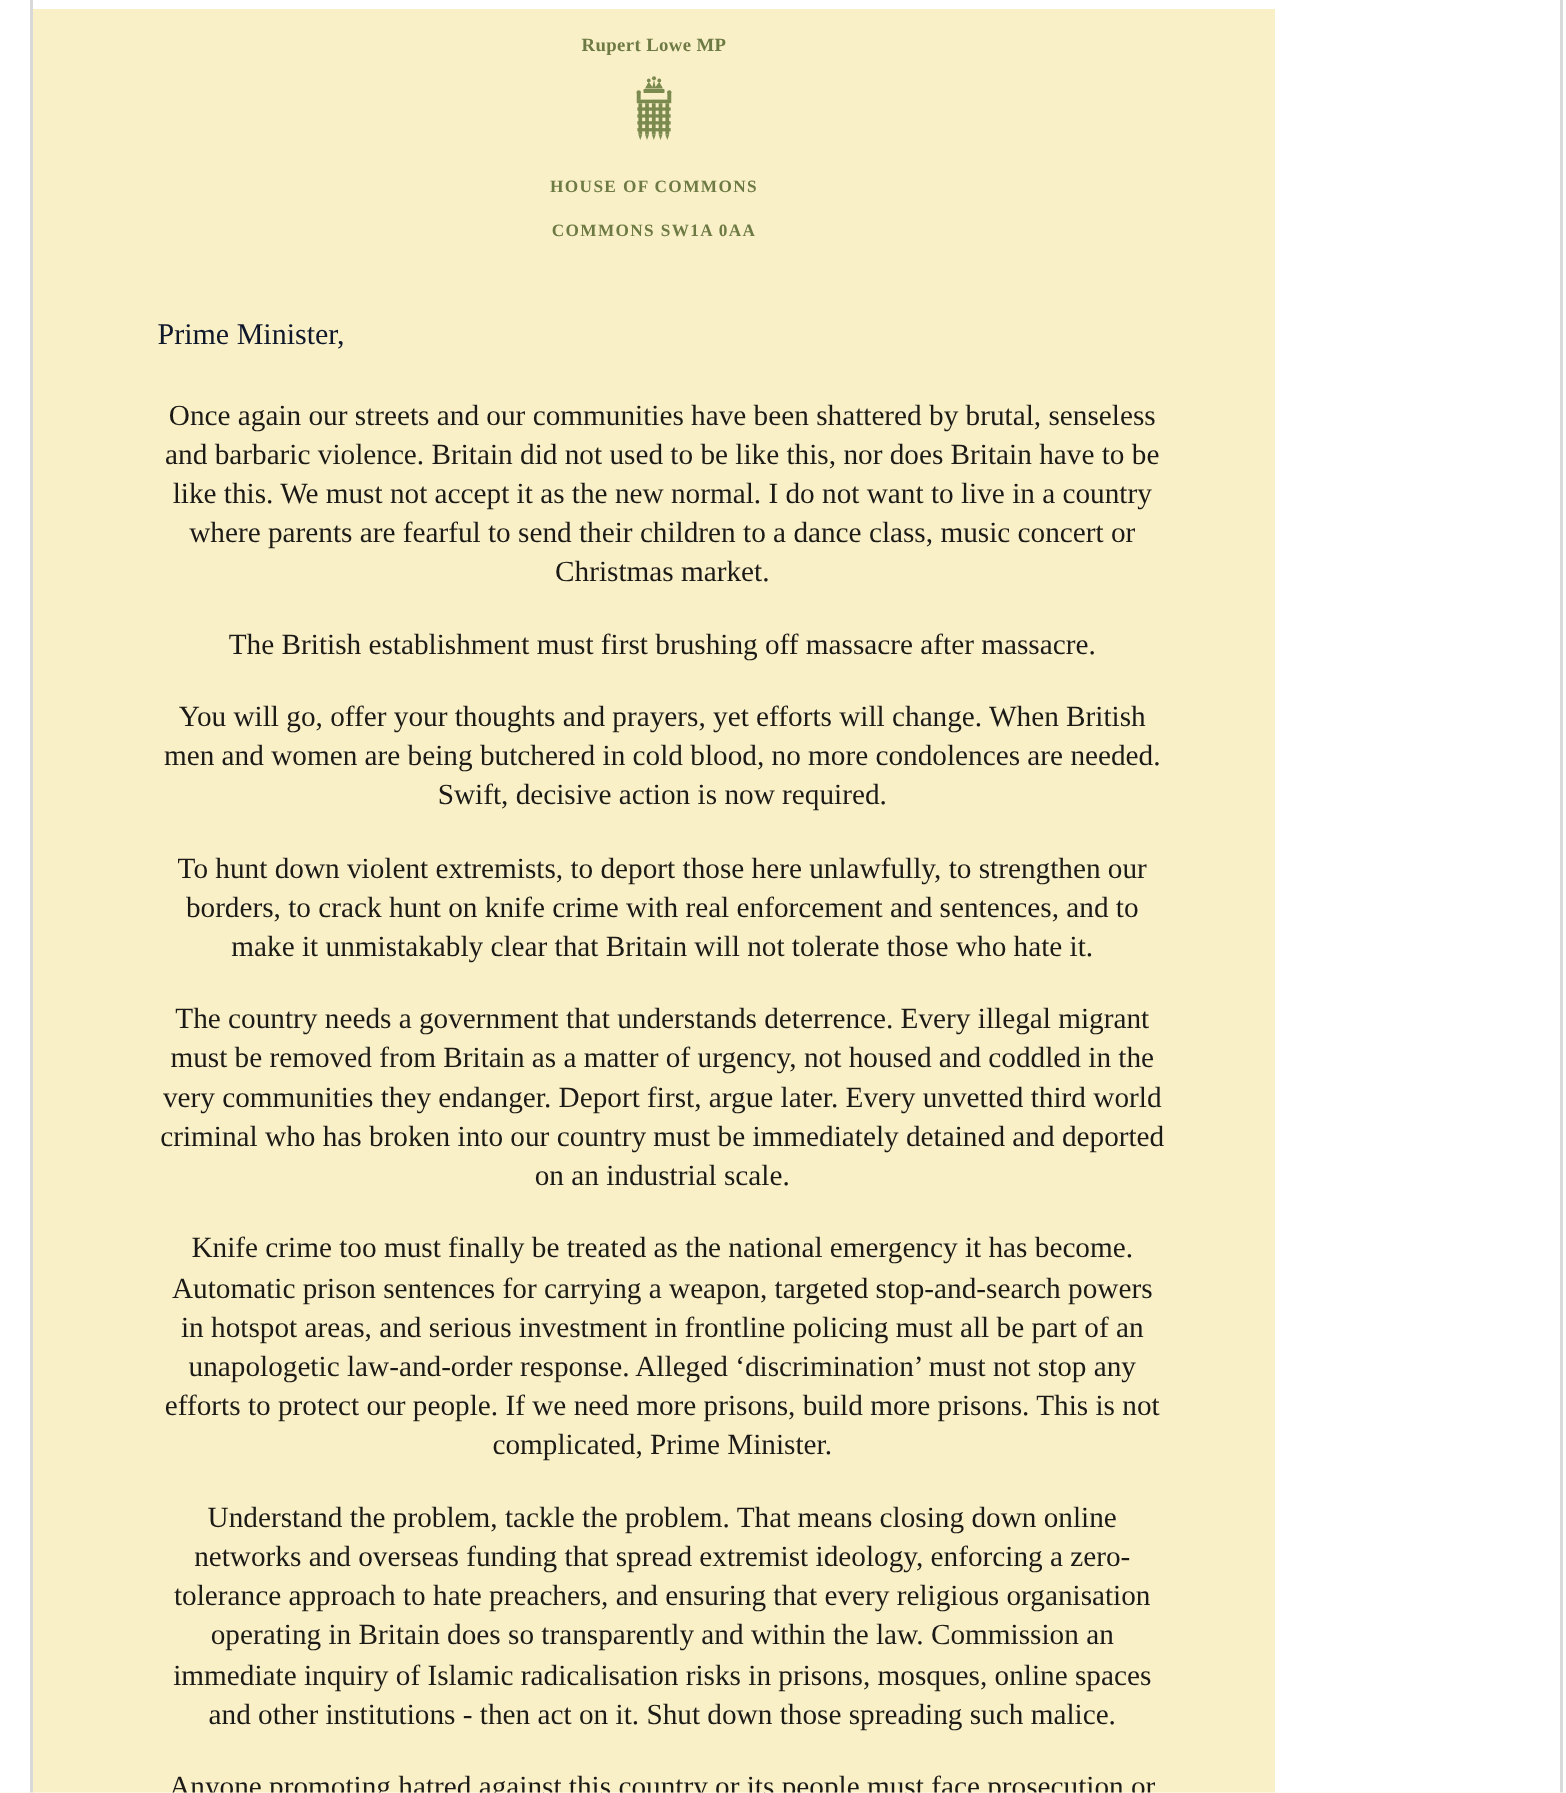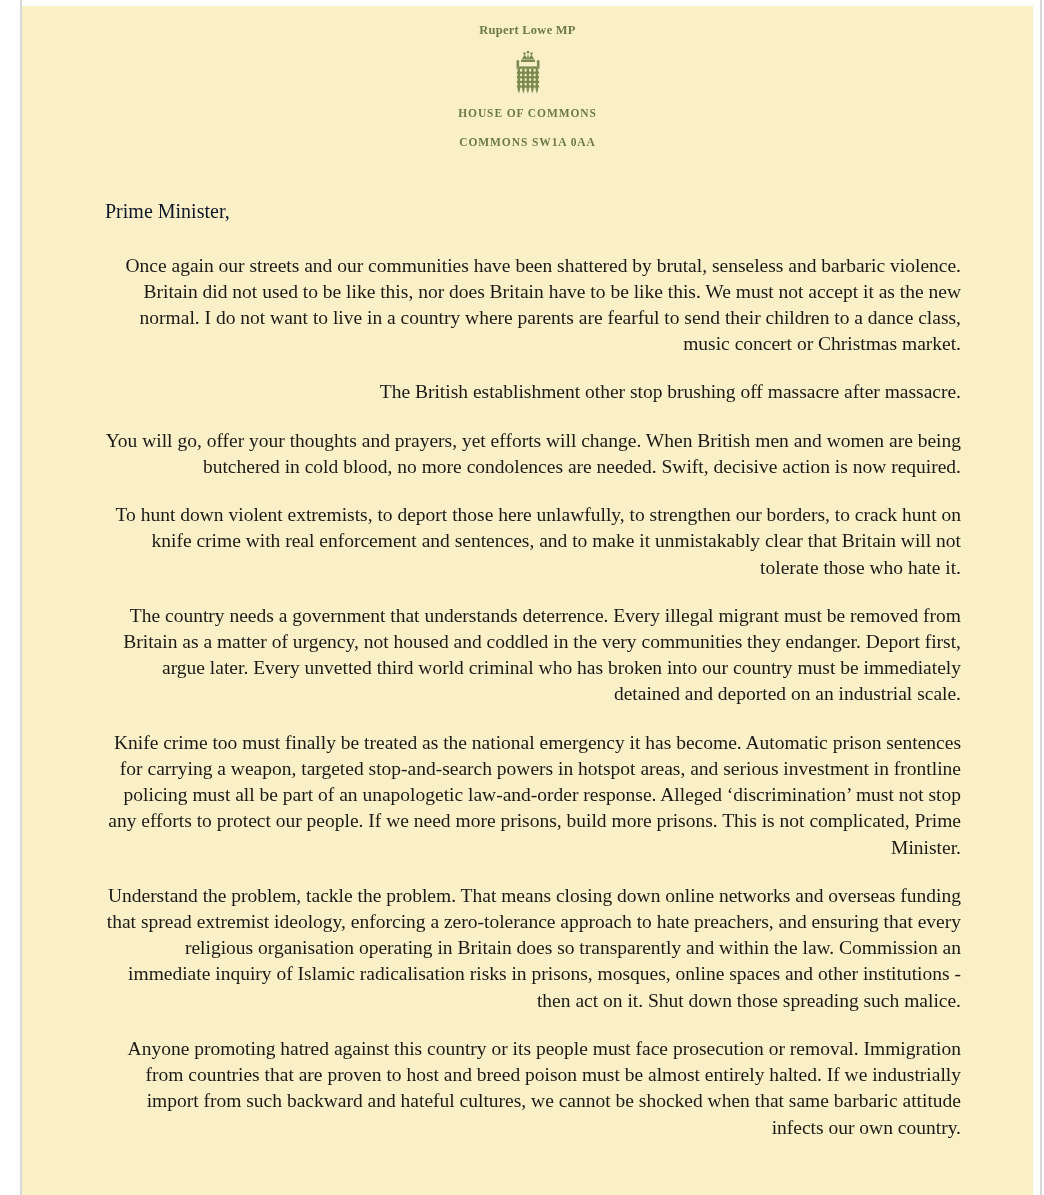--- a/index.html
+++ b/index.html
@@ -12,21 +12,21 @@
     height: 1195px;
     font-family: "Liberation Serif", "DejaVu Serif", serif;
     overflow: hidden;
   }
 
   
   #letter-page {
     position: absolute;
     left: 22px;
     top: 6px;
-    width: 1011px;
+    width: 828px;
     height: 1189px;
     background: #faf0c8;
     box-sizing: border-box;
     overflow: hidden;
   }
   
   #edge-left {
     position: absolute;
     left: 20px; top: 0;
     width: 2px; height: 1195px;
@@ -54,21 +54,21 @@
     margin-top: 12px;
     height: 48px;
     line-height: 0;
   }
   .lh-emblem svg { display: inline-block; }
   .lh-house {
     color: #6d7a43;
     font-size: 11.5px;
     font-weight: bold;
     letter-spacing: 0.9px;
-    margin-top: 9px;
+    margin-top: 21px;
   }
   .lh-addr {
     color: #6d7a43;
     font-size: 11.5px;
     font-weight: bold;
     letter-spacing: 0.9px;
     margin-top: 17px;
   }
 
   
@@ -80,21 +80,21 @@
     font-size: 20px;
     color: #0f172a;
     margin: 0 0 28px 0;
     line-height: 1.33;
   }
   .para {
     font-size: 19.5px;
     color: #1b1a16;
     margin: 0 0 22px 0;
     line-height: 1.345;
-    text-align: right;
+    text-align: center;
   }
 </style>
 </head>
 <body>
 
 <div id="edge-left"></div>
 <div id="edge-right"></div>
 
 <div id="letter-page">
 
@@ -139,21 +139,21 @@
     </div>
 
     <div class="lh-house">HOUSE OF COMMONS</div>
     <div class="lh-addr">COMMONS SW1A 0AA</div>
   </div>
 
   <div id="letter-body">
     <p class="salutation">Prime Minister,</p>
 
     <p class="para">Once again our streets and our communities have been shattered by brutal, senseless and barbaric violence. Britain did not used to be like this, nor does Britain have to be like this. We must not accept it as the new normal. I do not want to live in a country where parents are fearful to send their children to a dance class, music concert or Christmas market.</p>
-    <p class="para">The British establishment other stop brushing off massacre after massacre.</p>
+    <p class="para">The British establishment must first brushing off massacre after massacre.</p>
     <p class="para">You will go, offer your thoughts and prayers, yet efforts will change. When British men and women are being butchered in cold blood, no more condolences are needed. Swift, decisive action is now required.</p>
     <p class="para">To hunt down violent extremists, to deport those here unlawfully, to strengthen our borders, to crack hunt on knife crime with real enforcement and sentences, and to make it unmistakably clear that Britain will not tolerate those who hate it.</p>
     <p class="para">The country needs a government that understands deterrence. Every illegal migrant must be removed from Britain as a matter of urgency, not housed and coddled in the very communities they endanger. Deport first, argue later. Every unvetted third world criminal who has broken into our country must be immediately detained and deported on an industrial scale.</p>
     <p class="para">Knife crime too must finally be treated as the national emergency it has become. Automatic prison sentences for carrying a weapon, targeted stop-and-search powers in hotspot areas, and serious investment in frontline policing must all be part of an unapologetic law-and-order response. Alleged ‘discrimination’ must not stop any efforts to protect our people. If we need more prisons, build more prisons. This is not complicated, Prime Minister.</p>
     <p class="para">Understand the problem, tackle the problem. That means closing down online networks and overseas funding that spread extremist ideology, enforcing a zero-tolerance approach to hate preachers, and ensuring that every religious organisation operating in Britain does so transparently and within the law. Commission an immediate inquiry of Islamic radicalisation risks in prisons, mosques, online spaces and other institutions - then act on it. Shut down those spreading such malice.</p>
     <p class="para">Anyone promoting hatred against this country or its people must face prosecution or removal. Immigration from countries that are proven to host and breed poison must be almost entirely halted. If we industrially import from such backward and hateful cultures, we cannot be shocked when that same barbaric attitude infects our own country.</p>
 
   </div>
 
 </div>

